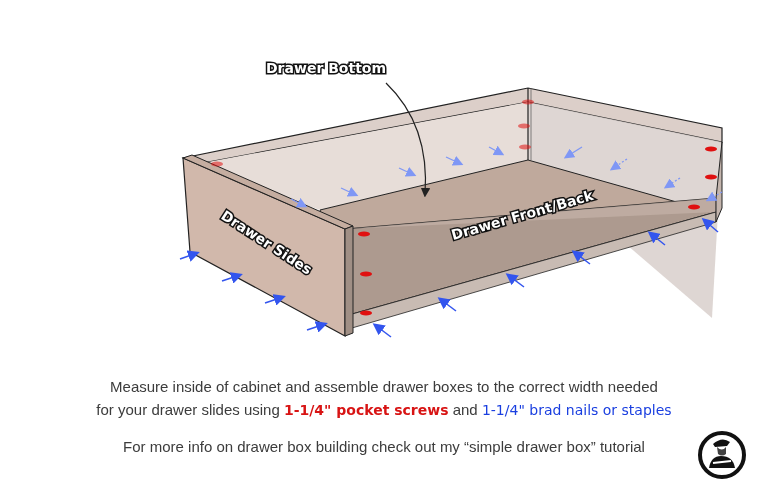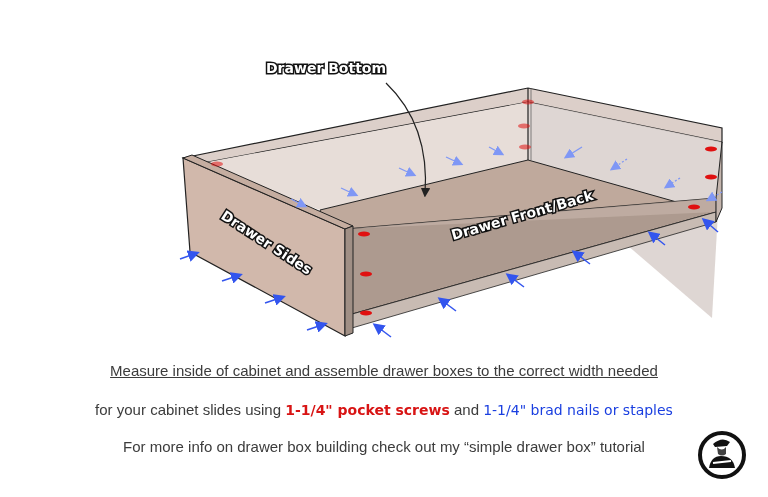--- a/index.html
+++ b/index.html
@@ -3,21 +3,21 @@
   <meta charset="utf-8">
   <style>
     html, body { margin: 0; padding: 0; background: #ffffff; }
     body { width: 768px; height: 497px; position: relative; overflow: hidden;
            font-family: "Liberation Sans", "DejaVu Sans", sans-serif; }
     #diagram { position: absolute; left: 0; top: 0; width: 768px; height: 360px; }
     .label-text { font-family: "DejaVu Sans", sans-serif; font-weight: bold; fill: #ffffff;
                   stroke: #111111; stroke-width: 3px; paint-order: stroke fill; }
     .caption { position: absolute; left: 0; width: 768px; text-align: center; color: #3c3c3c;
                font-size: 15px; line-height: 22px; }
-    .cap1 { top: 360px; text-decoration: underline; }
+    .cap1 { top: 376px; }
     .cap2 { top: 399px; }
     .cap3 { top: 436px; }
     .red-hi { color: #d81414; font-weight: bold; font-family: "DejaVu Sans", sans-serif; font-size: 14px; }
     .blue-hi { color: #1a3fe0; font-family: "DejaVu Sans", sans-serif; font-size: 14px; }
     #logo { position: absolute; left: 697px; top: 430px; width: 50px; height: 50px; }
   </style>
 </head>
 <body>
 
 <svg id="diagram" viewBox="0 0 768 360" width="768" height="360">
@@ -95,21 +95,21 @@
 
   <path d="M386,83 Q430,125 425,195" stroke="#222" stroke-width="1.2" fill="none" marker-end="url(#ahk)"></path>
 
   <text class="label-text" x="266" y="73" font-size="14">Drawer Bottom</text>
   <text class="label-text" x="0" y="0" font-size="14" transform="translate(220,218) rotate(33)">Drawer Sides</text>
   <text class="label-text" x="0" y="0" font-size="14" transform="translate(453,240) rotate(-16)">Drawer Front/Back</text>
 </svg>
 
 <div class="caption cap1">Measure inside of cabinet and assemble drawer boxes to the correct width needed</div>
 <div class="caption cap2">
-  <span>for your cabinet slides using </span><span class="red-hi">1-1/4" pocket screws</span><span> and </span><span class="blue-hi">1-1/4" brad nails or staples</span>
+  <span>for your drawer slides using </span><span class="red-hi">1-1/4" pocket screws</span><span> and </span><span class="blue-hi">1-1/4" brad nails or staples</span>
 </div>
 <div class="caption cap3">For more info on drawer box building check out my “simple drawer box” tutorial</div>
 
 <svg id="logo" viewBox="0 0 50 50">
   <circle cx="25" cy="25" r="22" fill="#fff" stroke="#111" stroke-width="4"></circle>
   <path d="M16,14 Q25,6 33,12 L30,16 L18,17 Z" fill="#111"></path>
   <path d="M20,17 Q25,22 29,17 L29,24 Q25,27 21,24 Z" fill="#111" opacity="0.8"></path>
   <path d="M12,38 Q14,26 24,26 Q36,26 38,38 Z" fill="#111"></path>
   <path d="M16,33 L34,31" stroke="#fff" stroke-width="2"></path>
 </svg>

